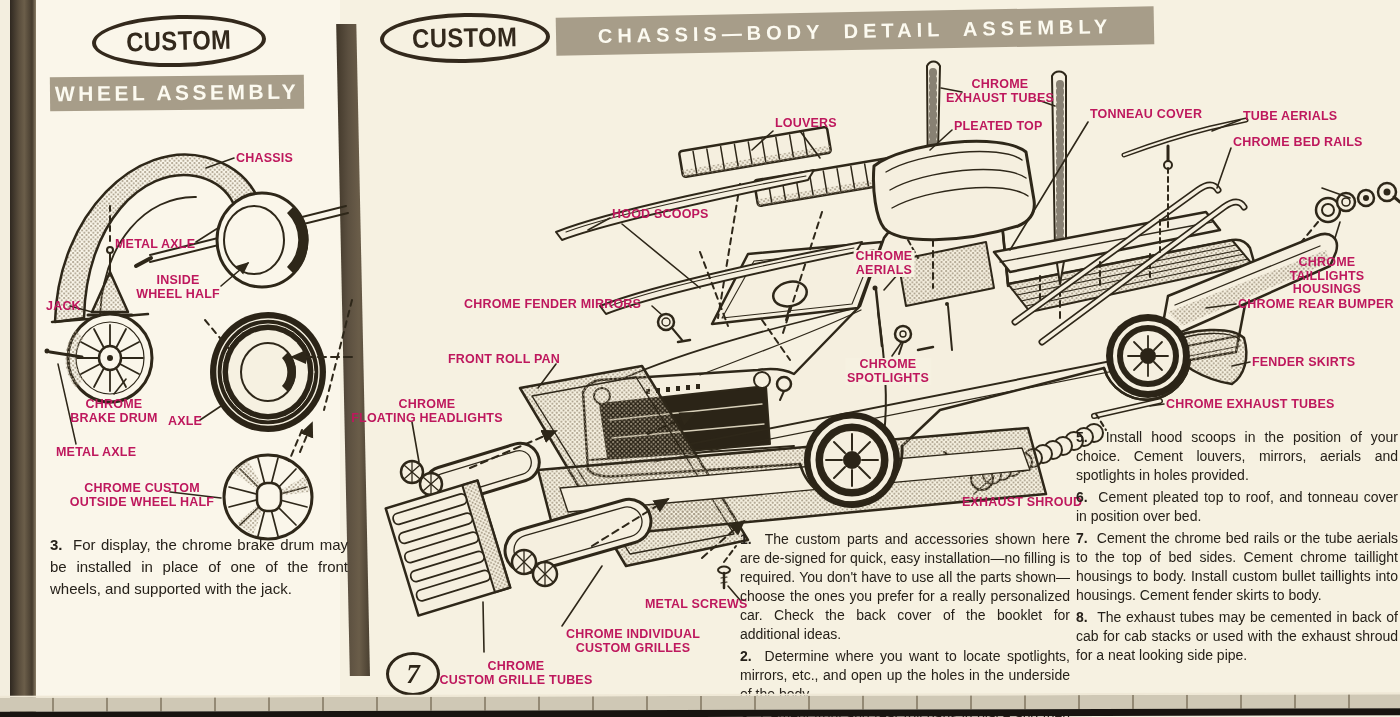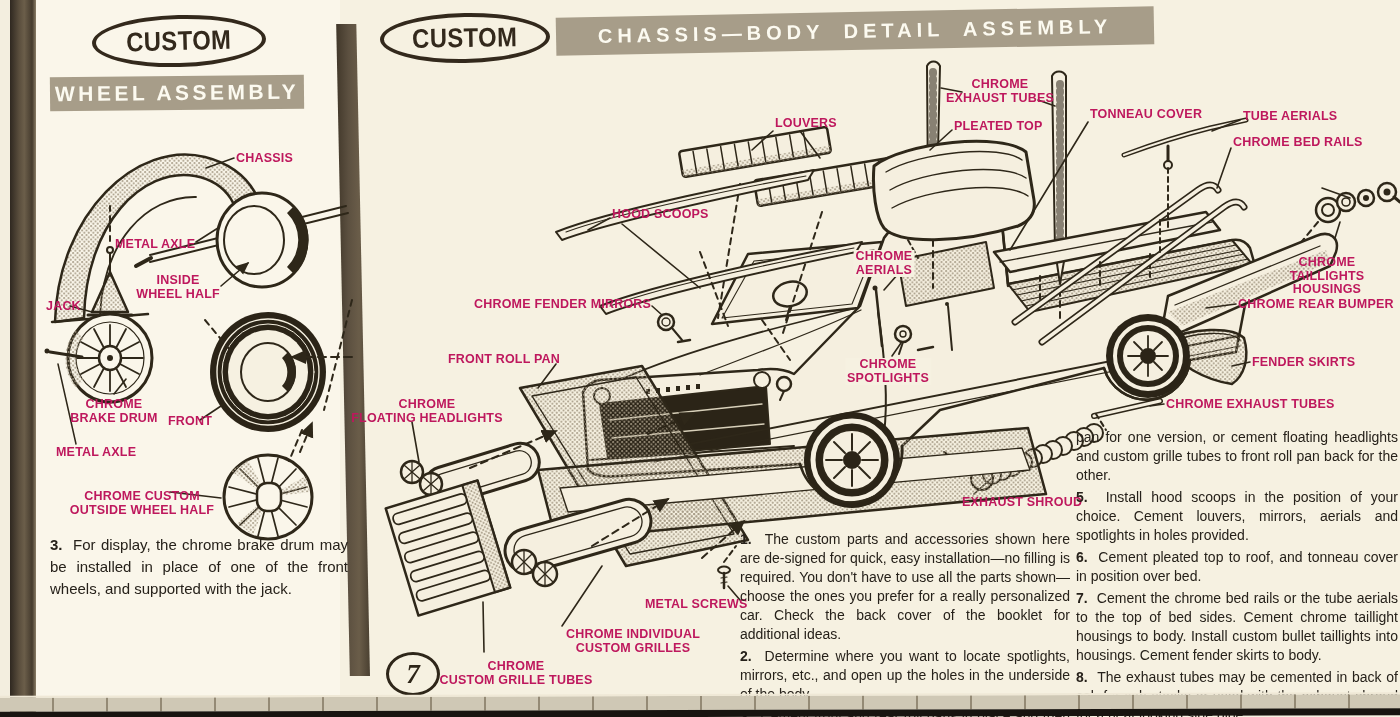--- a/index.html
+++ b/index.html
@@ -452,35 +452,35 @@
   </div>
 
   <div class="layer" id="labels-layer">
       <div class="dlabel" style="left: 236px; top: 152px;">CHASSIS</div>
       <div class="dlabel" style="left: 115px; top: 238px;">METAL AXLE</div>
       <div class="dlabel center" style="left: 178px; top: 274px;">INSIDE
 WHEEL HALF</div>
       <div class="dlabel" style="left: 46px; top: 300px;">JACK</div>
       <div class="dlabel center" style="left: 114px; top: 398px;">CHROME
 BRAKE DRUM</div>
-      <div class="dlabel" style="left: 168px; top: 415px;">FRONT</div>
+      <div class="dlabel" style="left: 168px; top: 415px;">AXLE</div>
       <div class="dlabel" style="left: 56px; top: 446px;">METAL AXLE</div>
-      <div class="dlabel center" style="left: 142px; top: 482px; margin-top: 8px;">CHROME CUSTOM
+      <div class="dlabel center" style="left: 142px; top: 482px;">CHROME CUSTOM
 OUTSIDE WHEEL HALF</div>
       <div class="dlabel" style="left: 775px; top: 117px;">LOUVERS</div>
       <div class="dlabel center" style="left: 1000px; top: 78px;">CHROME
 EXHAUST TUBES</div>
       <div class="dlabel" style="left: 954px; top: 120px;">PLEATED TOP</div>
       <div class="dlabel" style="left: 1090px; top: 108px;">TONNEAU COVER</div>
       <div class="dlabel" style="left: 1243px; top: 110px;">TUBE AERIALS</div>
       <div class="dlabel" style="left: 1233px; top: 136px;">CHROME BED RAILS</div>
       <div class="dlabel" style="left: 612px; top: 208px;">HOOD SCOOPS</div>
       <div class="dlabel center boxed" style="left: 884px; top: 250px;">CHROME
 AERIALS</div>
-      <div class="dlabel" style="left: 474px; top: 298px;">CHROME FENDER MIRRORS</div>
+      <div class="dlabel" style="left: 464px; top: 298px;">CHROME FENDER MIRRORS</div>
       <div class="dlabel center" style="left: 1327px; top: 256px;">CHROME
 TAILLIGHTS HOUSINGS</div>
       <div class="dlabel" style="left: 1238px; top: 298px;">CHROME REAR BUMPER</div>
       <div class="dlabel" style="left: 1252px; top: 356px;">FENDER SKIRTS</div>
       <div class="dlabel" style="left: 448px; top: 353px;">FRONT ROLL PAN</div>
       <div class="dlabel center boxed" style="left: 888px; top: 358px;">CHROME
 SPOTLIGHTS</div>
       <div class="dlabel center" style="left: 427px; top: 398px;">CHROME
 FLOATING HEADLIGHTS</div>
       <div class="dlabel" style="left: 1166px; top: 398px;">CHROME EXHAUST TUBES</div>
@@ -494,21 +494,20 @@
 
   <div class="instr-col col-left" id="instr-left">
       <p><b>3.&nbsp; </b>For display, the chrome brake drum may be installed in place of one of the front wheels, and supported with the jack.</p>
     </div>
   <div class="instr-col col-mid" id="instr-mid">
       <p><b>1.&nbsp; </b>The custom parts and accessories shown here are de-signed for quick, easy installation—no filling is required. You don't have to use all the parts shown—choose the ones you prefer for a really personalized car. Check the back cover of the booklet for additional ideas.</p>
       <p><b>2.&nbsp; </b>Determine where you want to locate spotlights, mirrors, etc., and open up the holes in the underside of the body.</p>
       <p><b>3.&nbsp; </b>Cement front and rear roll pans in place and then fasten chassis to body with metal screws.</p>
     </div>
   <div class="instr-col col-right" id="instr-right">
-      <p>pan for one version, or cement floating headlights and custom grille tubes to front roll pan back for the other.</p>
       <p><b>5.&nbsp; </b>Install hood scoops in the position of your choice. Cement louvers, mirrors, aerials and spotlights in holes provided.</p>
       <p><b>6.&nbsp; </b>Cement pleated top to roof, and tonneau cover in position over bed.</p>
       <p><b>7.&nbsp; </b>Cement the chrome bed rails or the tube aerials to the top of bed sides. Cement chrome taillight housings to body. Install custom bullet taillights into housings. Cement fender skirts to body.</p>
       <p><b>8.&nbsp; </b>The exhaust tubes may be cemented in back of cab for cab stacks or used with the exhaust shroud for a neat looking side pipe.</p>
     </div>
 
   <div class="bottom-strip"></div>
 </div>
 
 </body></html>

